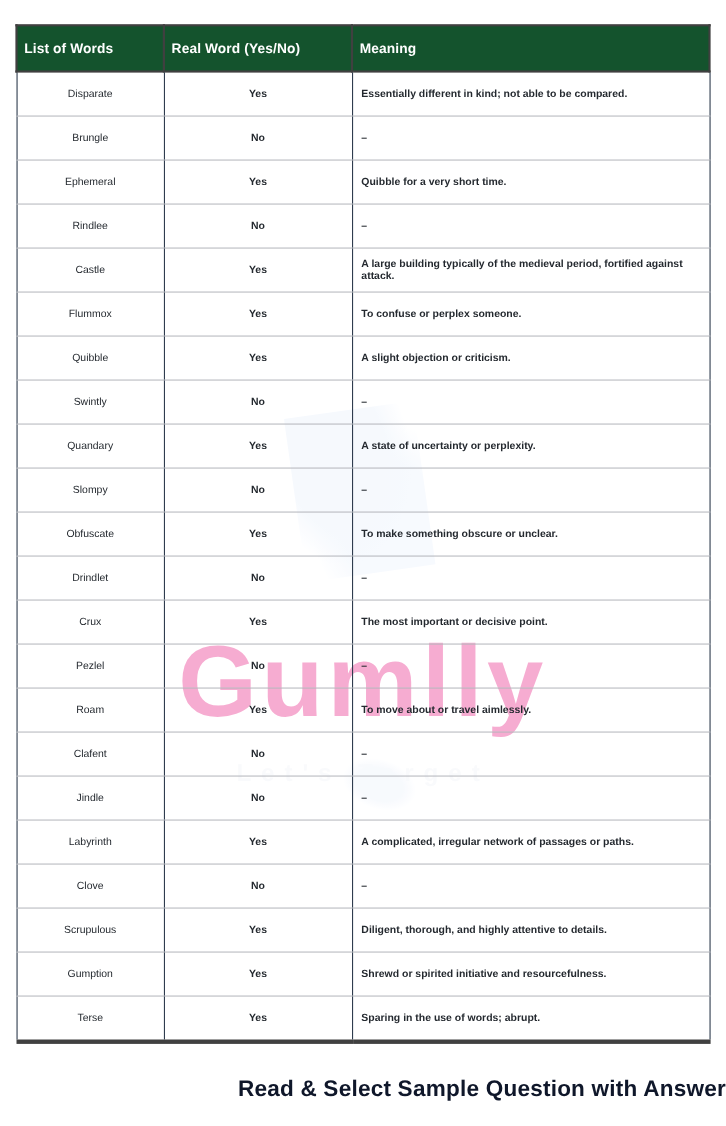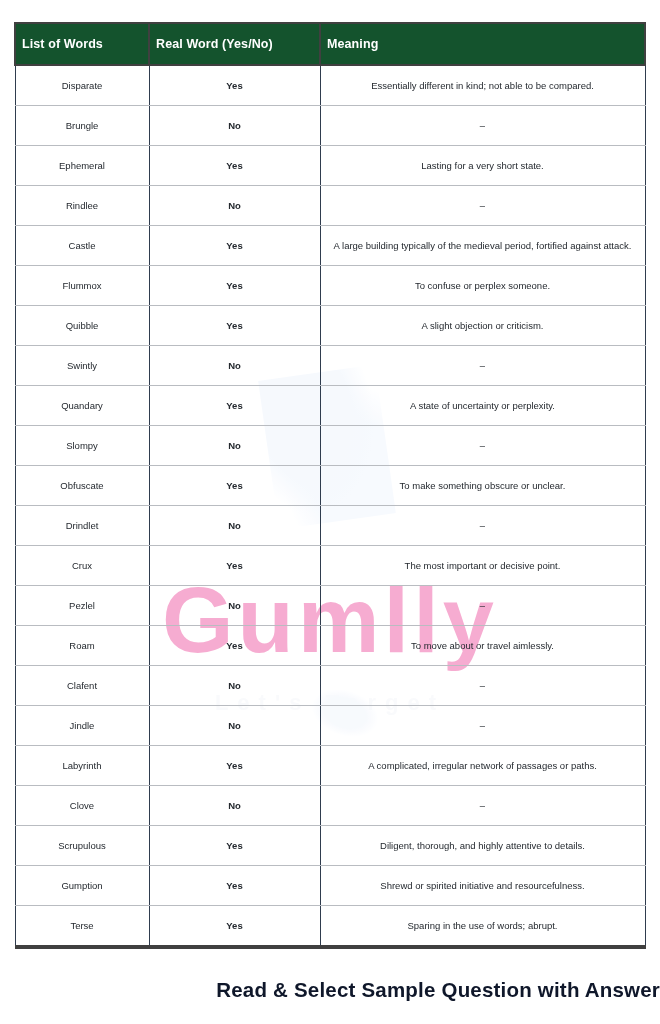--- a/index.html
+++ b/index.html
@@ -115,22 +115,22 @@
     border-right: 1px solid #9aa0a8;
   }
   td.cell-real {
     text-align: center;
     font-weight: 700;
     font-size: 9.6px;
     border-left: none;
     border-right: 1px solid #9aa0a8;
   }
   td.cell-meaning {
-    text-align: center;
-    font-weight: 400;
+    text-align: left;
+    font-weight: 700;
     font-size: 9.3px;
     border-left: none;
     padding-left: 14px;
     color: #2b3138;
   }
 
   
   .bottom-caption {
     position: absolute;
     left: 0;
@@ -171,21 +171,21 @@
           <td class="cell-meaning">Essentially different in kind; not able to be compared.</td>
         </tr>
         <tr>
           <td class="cell-word">Brungle</td>
           <td class="cell-real">No</td>
           <td class="cell-meaning">–</td>
         </tr>
         <tr>
           <td class="cell-word">Ephemeral</td>
           <td class="cell-real">Yes</td>
-          <td class="cell-meaning">Lasting for a very short state.</td>
+          <td class="cell-meaning">Quibble for a very short time.</td>
         </tr>
         <tr>
           <td class="cell-word">Rindlee</td>
           <td class="cell-real">No</td>
           <td class="cell-meaning">–</td>
         </tr>
         <tr>
           <td class="cell-word">Castle</td>
           <td class="cell-real">Yes</td>
           <td class="cell-meaning">A large building typically of the medieval period, fortified against attack.</td>

